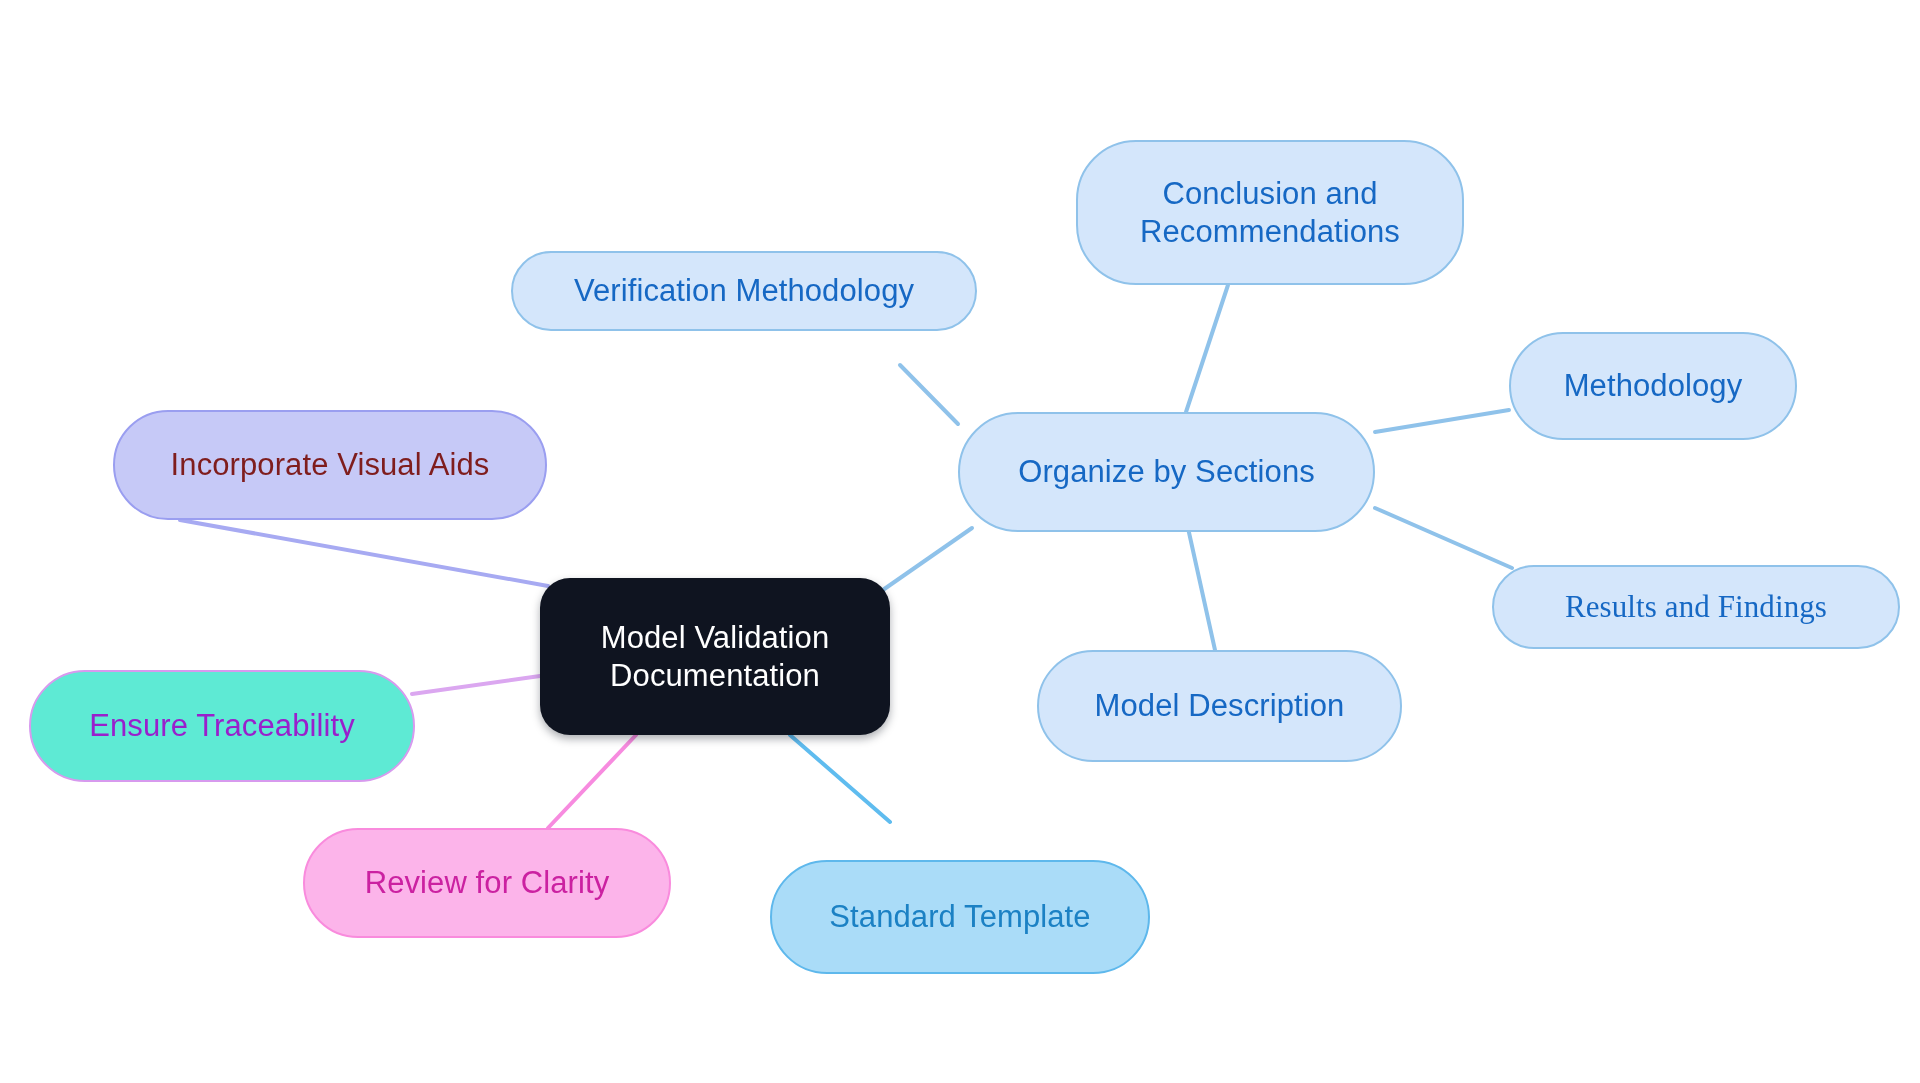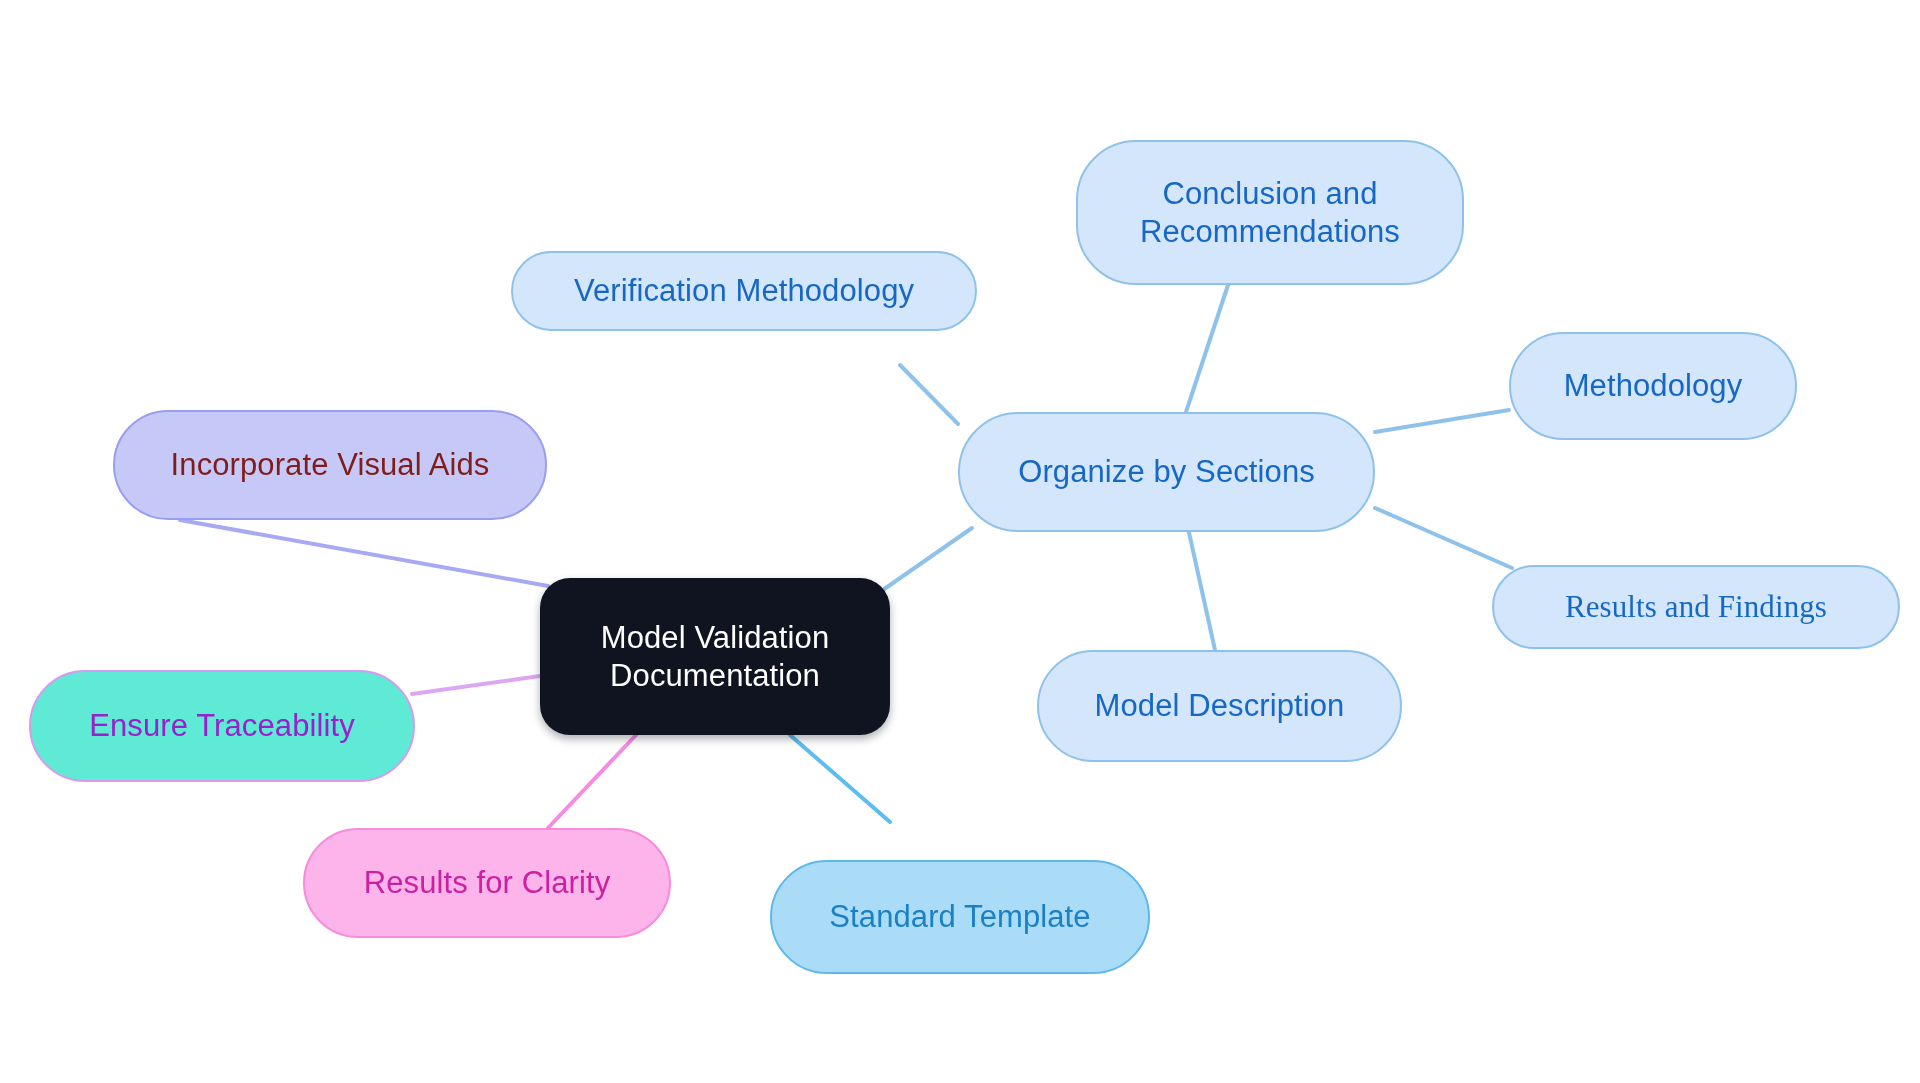--- a/index.html
+++ b/index.html
@@ -73,16 +73,16 @@
 Documentation</span></div>
       <div class="node branch" style="left: 958px; top: 412px; width: 417px; height: 120px; background: rgb(212, 230, 251); border-color: rgb(143, 194, 234); color: rgb(22, 104, 196);"><span>Organize by Sections</span></div>
       <div class="node branch" style="left: 1076px; top: 140px; width: 388px; height: 145px; background: rgb(212, 230, 251); border-color: rgb(143, 194, 234); color: rgb(22, 104, 196);"><span>Conclusion and
 Recommendations</span></div>
       <div class="node branch" style="left: 1509px; top: 332px; width: 288px; height: 108px; background: rgb(212, 230, 251); border-color: rgb(143, 194, 234); color: rgb(22, 104, 196);"><span>Methodology</span></div>
       <div class="node branch" style="left: 1492px; top: 565px; width: 408px; height: 84px; background: rgb(212, 230, 251); border-color: rgb(143, 194, 234); color: rgb(22, 104, 196); font-family: Liberation Serif, serif;"><span>Results and Findings</span></div>
       <div class="node branch" style="left: 1037px; top: 650px; width: 365px; height: 112px; background: rgb(212, 230, 251); border-color: rgb(143, 194, 234); color: rgb(22, 104, 196);"><span>Model Description</span></div>
       <div class="node branch" style="left: 511px; top: 251px; width: 466px; height: 80px; background: rgb(212, 230, 251); border-color: rgb(143, 194, 234); color: rgb(22, 104, 196);"><span>Verification Methodology</span></div>
       <div class="node branch" style="left: 113px; top: 410px; width: 434px; height: 110px; background: rgb(198, 201, 247); border-color: rgb(154, 158, 240); color: #7f1d1d;"><span>Incorporate Visual Aids</span></div>
       <div class="node branch" style="left: 29px; top: 650px; width: 386px; height: 112px; background: #5eead4; border-color: rgb(215, 154, 238); color: rgb(153, 32, 204); margin-top: 20px;"><span>Ensure Traceability</span></div>
-      <div class="node branch" style="left: 303px; top: 828px; width: 368px; height: 110px; background: rgb(252, 180, 234); border-color: rgb(249, 139, 221); color: rgb(203, 33, 161);"><span>Results for Clarity</span></div>
+      <div class="node branch" style="left: 303px; top: 828px; width: 368px; height: 110px; background: rgb(252, 180, 234); border-color: rgb(249, 139, 221); color: rgb(203, 33, 161);"><span>Review for Clarity</span></div>
       <div class="node branch" style="left: 770px; top: 820px; width: 380px; height: 114px; background: rgb(170, 220, 248); border-color: rgb(94, 184, 236); color: rgb(27, 129, 196); margin-top: 40px;"><span>Standard Template</span></div>
     </div>
 </div>
 
 </body></html>

